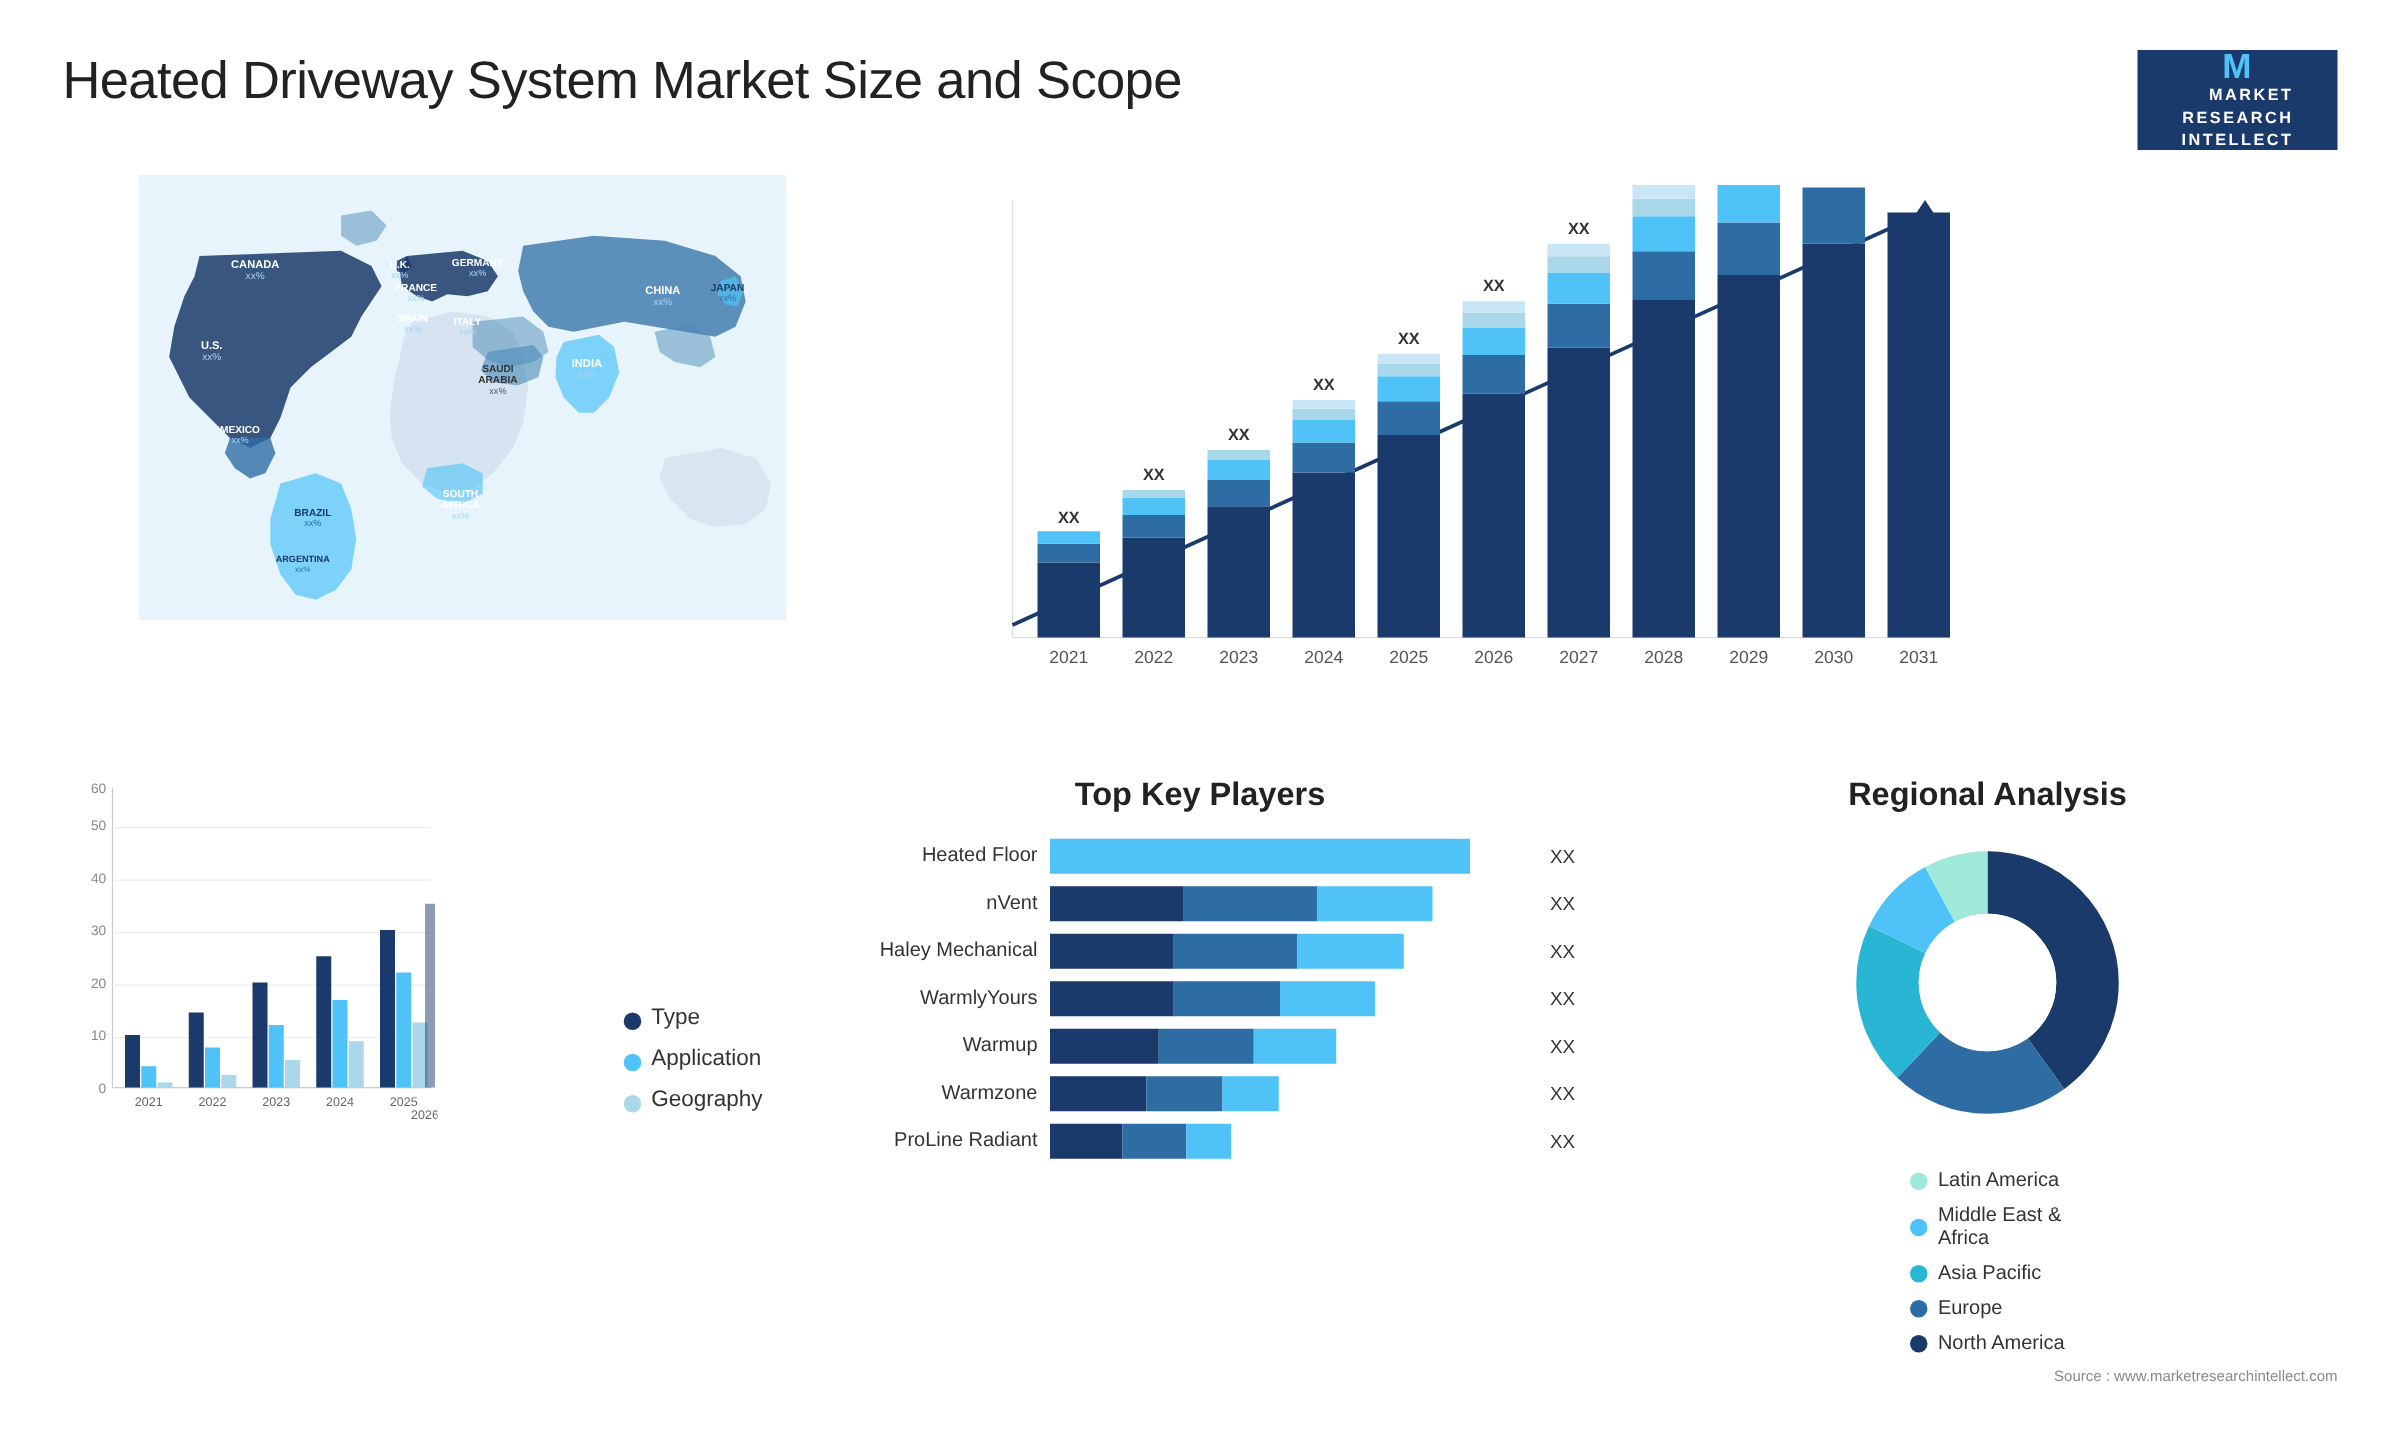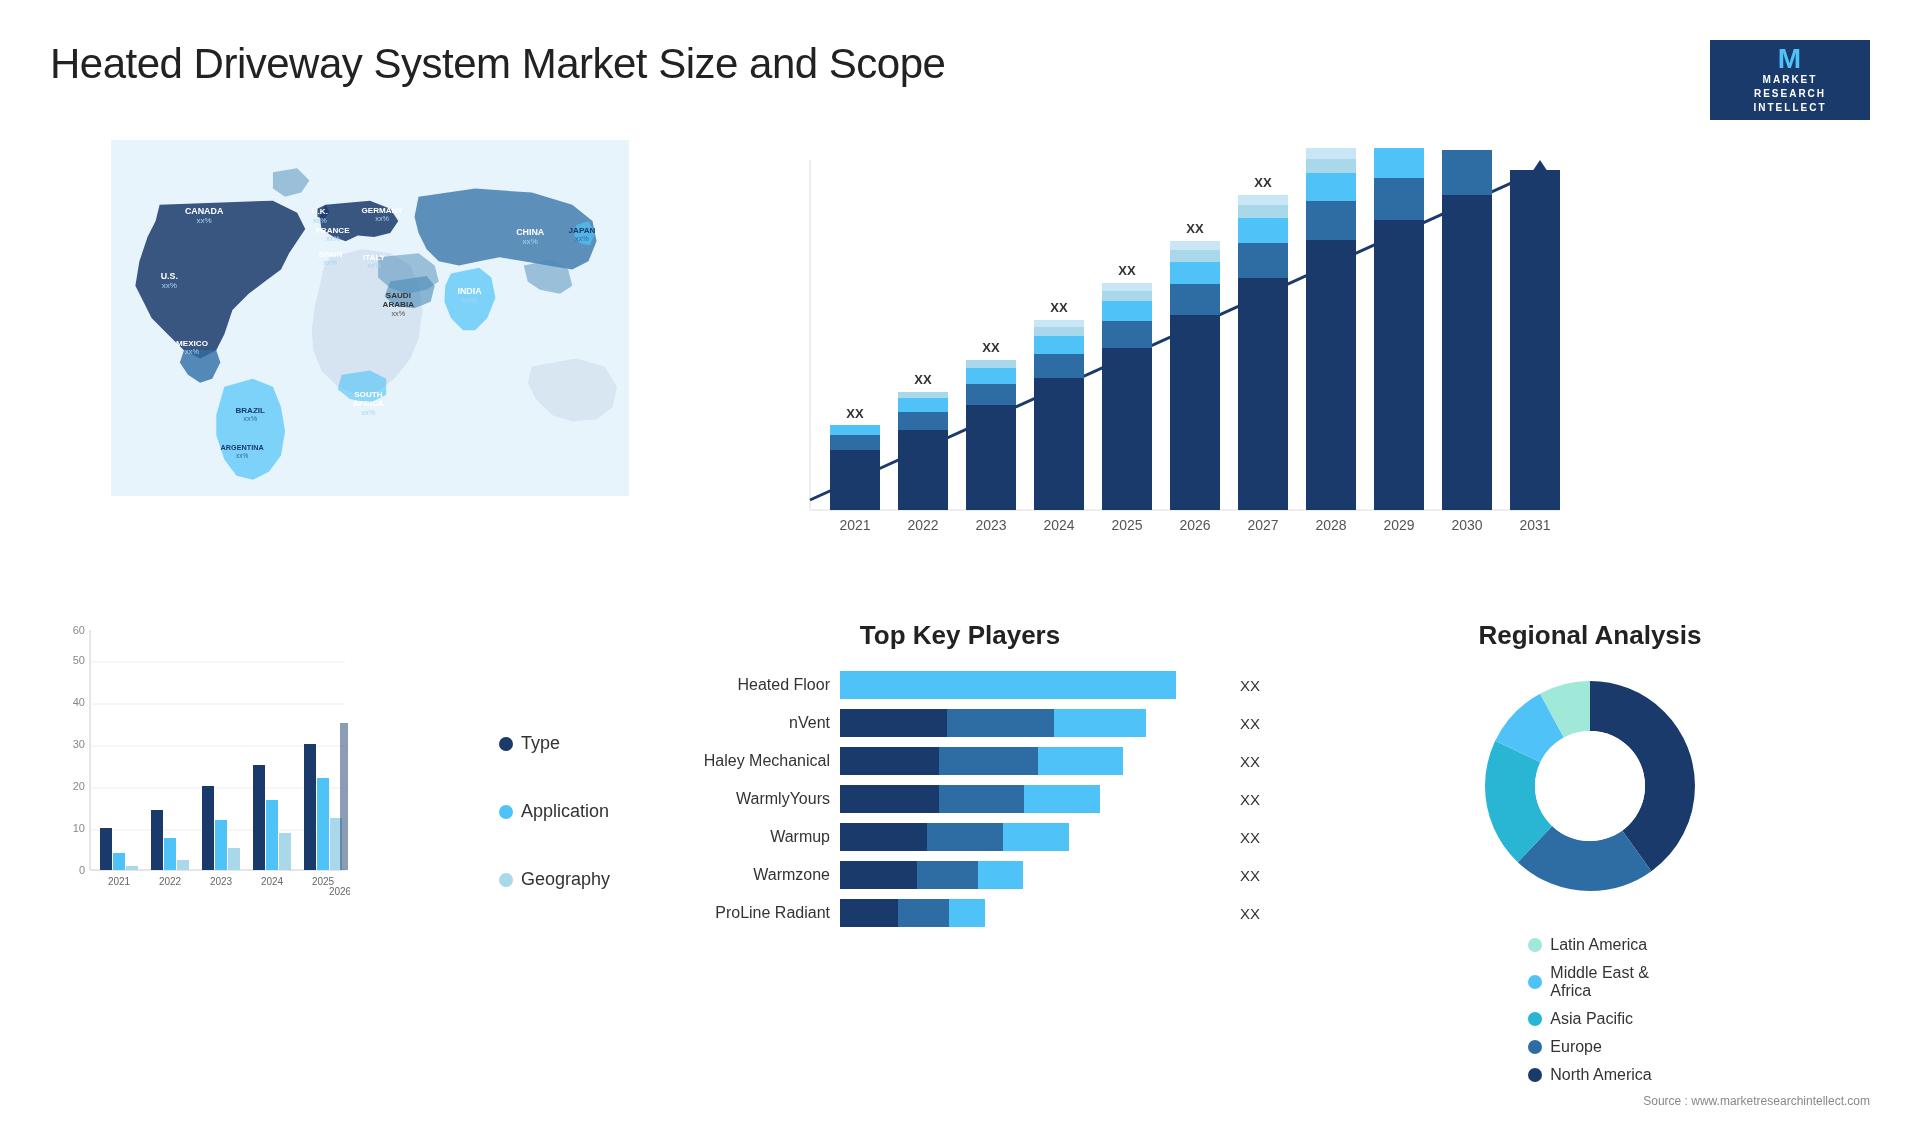--- a/index.html
+++ b/index.html
@@ -47,25 +47,25 @@
       padding: 10px;
       position: relative;
     }
     .logo-box .logo-m {
       font-size: 28px;
       font-weight: 900;
       color: #4fc3f7;
       line-height: 1;
     }
     .logo-box .logo-text {
-      font-size: 10px;
+      font-size: 13px;
       font-weight: 700;
       color: white;
       letter-spacing: 2px;
-      text-align: center;
+      text-align: right;
       line-height: 1.4;
     }
 
     
     .content-grid {
       display: grid;
       grid-template-columns: 640px 1fr;
       grid-template-rows: auto auto;
       gap: 20px;
       height: calc(100% - 110px);
@@ -126,25 +126,24 @@
       position: relative;
     }
     .seg-legend {
       display: flex;
       flex-direction: column;
       gap: 12px;
       padding-bottom: 30px;
     }
     .legend-item {
       display: flex;
-      align-items: center;
+      align-items: flex-end;
       gap: 8px;
       font-size: 18px;
       color: #333;
-      margin-top: 35px;
     }
     .legend-dot {
       width: 14px;
       height: 14px;
       border-radius: 50%;
     }
 
     
     .players-title {
       font-size: 26px;

